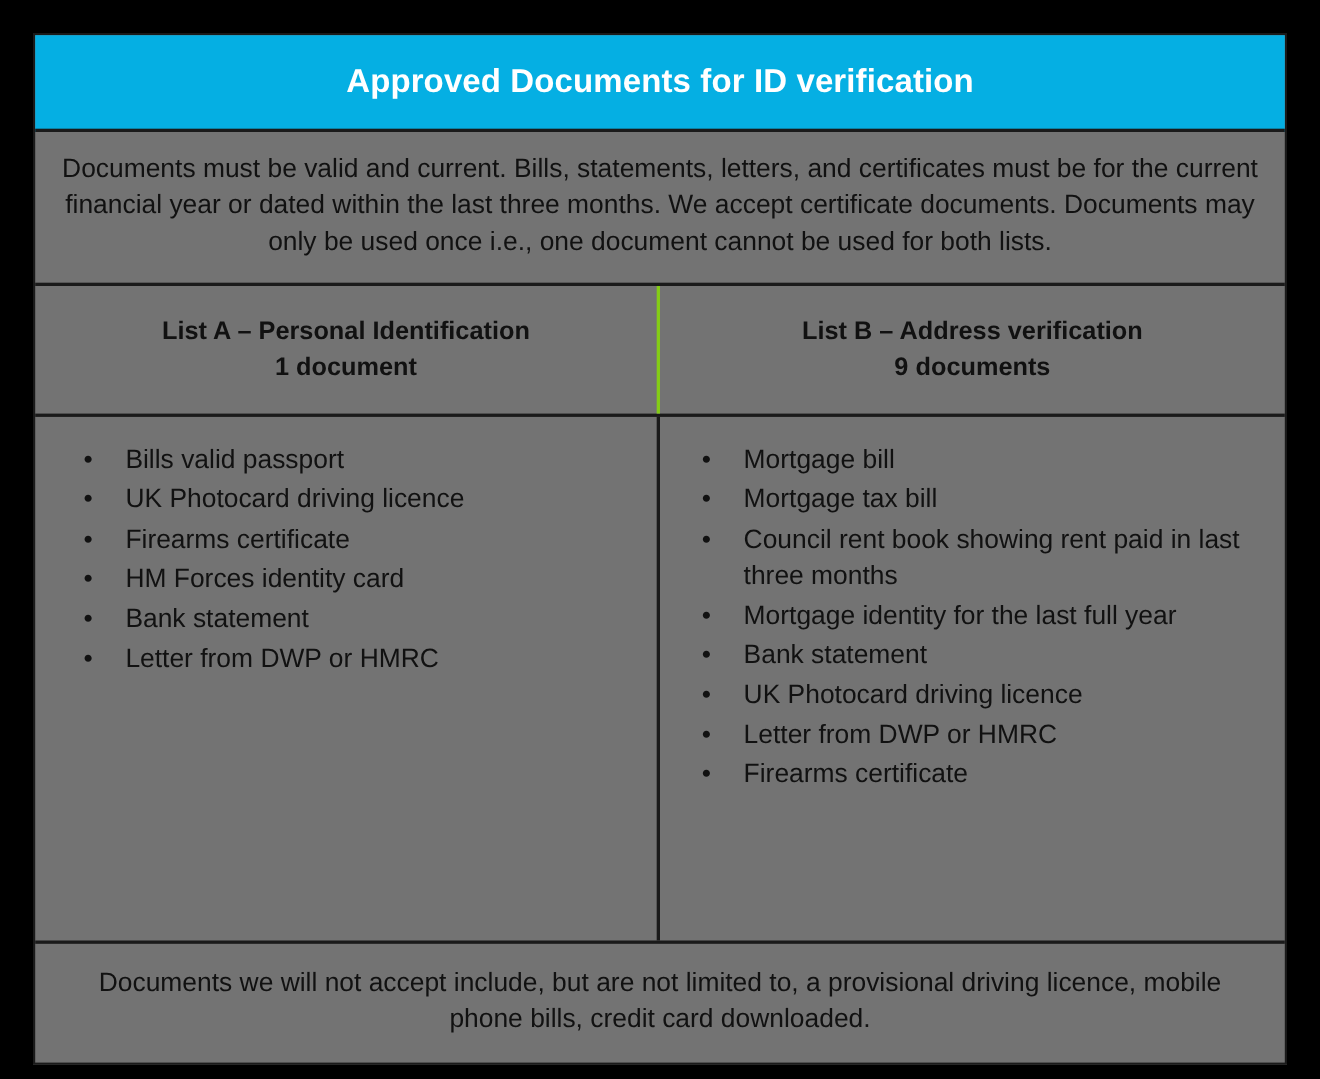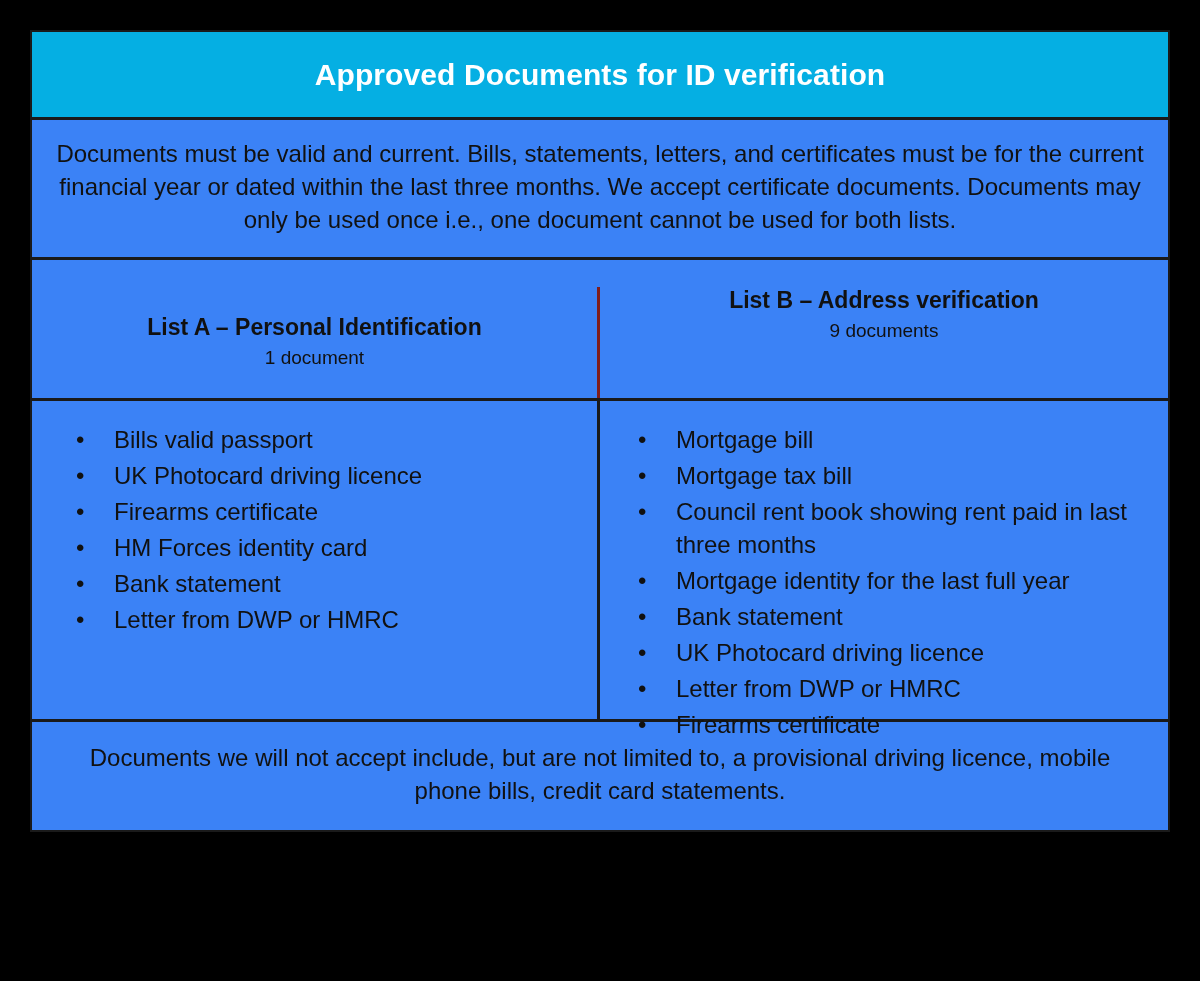--- a/index.html
+++ b/index.html
@@ -12,22 +12,22 @@
     background: #000000;
     font-family: "Liberation Sans", "DejaVu Sans", sans-serif;
     overflow: hidden;
   }
 
   .card {
     position: absolute;
     left: 30px;
     top: 30px;
     width: 1140px;
-    height: 802px;
-    background: #3b82f6;
+    height: 938px;
+    background: #737373;
     border: 2px solid #1a1a1a;
     box-sizing: border-box;
     display: flex;
     flex-direction: column;
   }
 
   
   .header-band {
     background: #05AFE3;
     height: 88px;
@@ -69,34 +69,33 @@
     border-bottom: 3px solid #1a1a1a;
     box-sizing: border-box;
   }
   .lists-head .col {
     flex: 1 1 50%;
     padding: 24px 14px 26px 14px;
     box-sizing: border-box;
     text-align: center;
   }
   .lists-head .col.left {
-    border-right: 3px solid #7f1d1d;
+    border-right: 3px solid #84cc16;
     flex: 0 0 50%;
-    margin-top: 27px;
   }
   .col-title {
     font-size: 23px;
     font-weight: bold;
     color: #111111;
     line-height: 1.45;
     margin: 0;
   }
   .col-count {
-    font-size: 19px;
-    font-weight: normal;
+    font-size: 23px;
+    font-weight: bold;
     color: #111111;
     line-height: 1.45;
     margin: 0;
   }
 
   
   .lists-body {
     flex: 1 1 auto;
     display: flex;
     border-bottom: 3px solid #1a1a1a;
@@ -246,16 +245,16 @@
         <li>
           <span class="bullet">•</span>
           <span class="item-text">Firearms certificate</span>
         </li>
       </ul>
     </div>
 
   </div>
 
   <div class="footer-block">
-    <p class="footer-text">Documents we will not accept include, but are not limited to, a provisional driving licence, mobile phone bills, credit card statements.</p>
+    <p class="footer-text">Documents we will not accept include, but are not limited to, a provisional driving licence, mobile phone bills, credit card downloaded.</p>
   </div>
 
 </div>
 
 </body></html>

